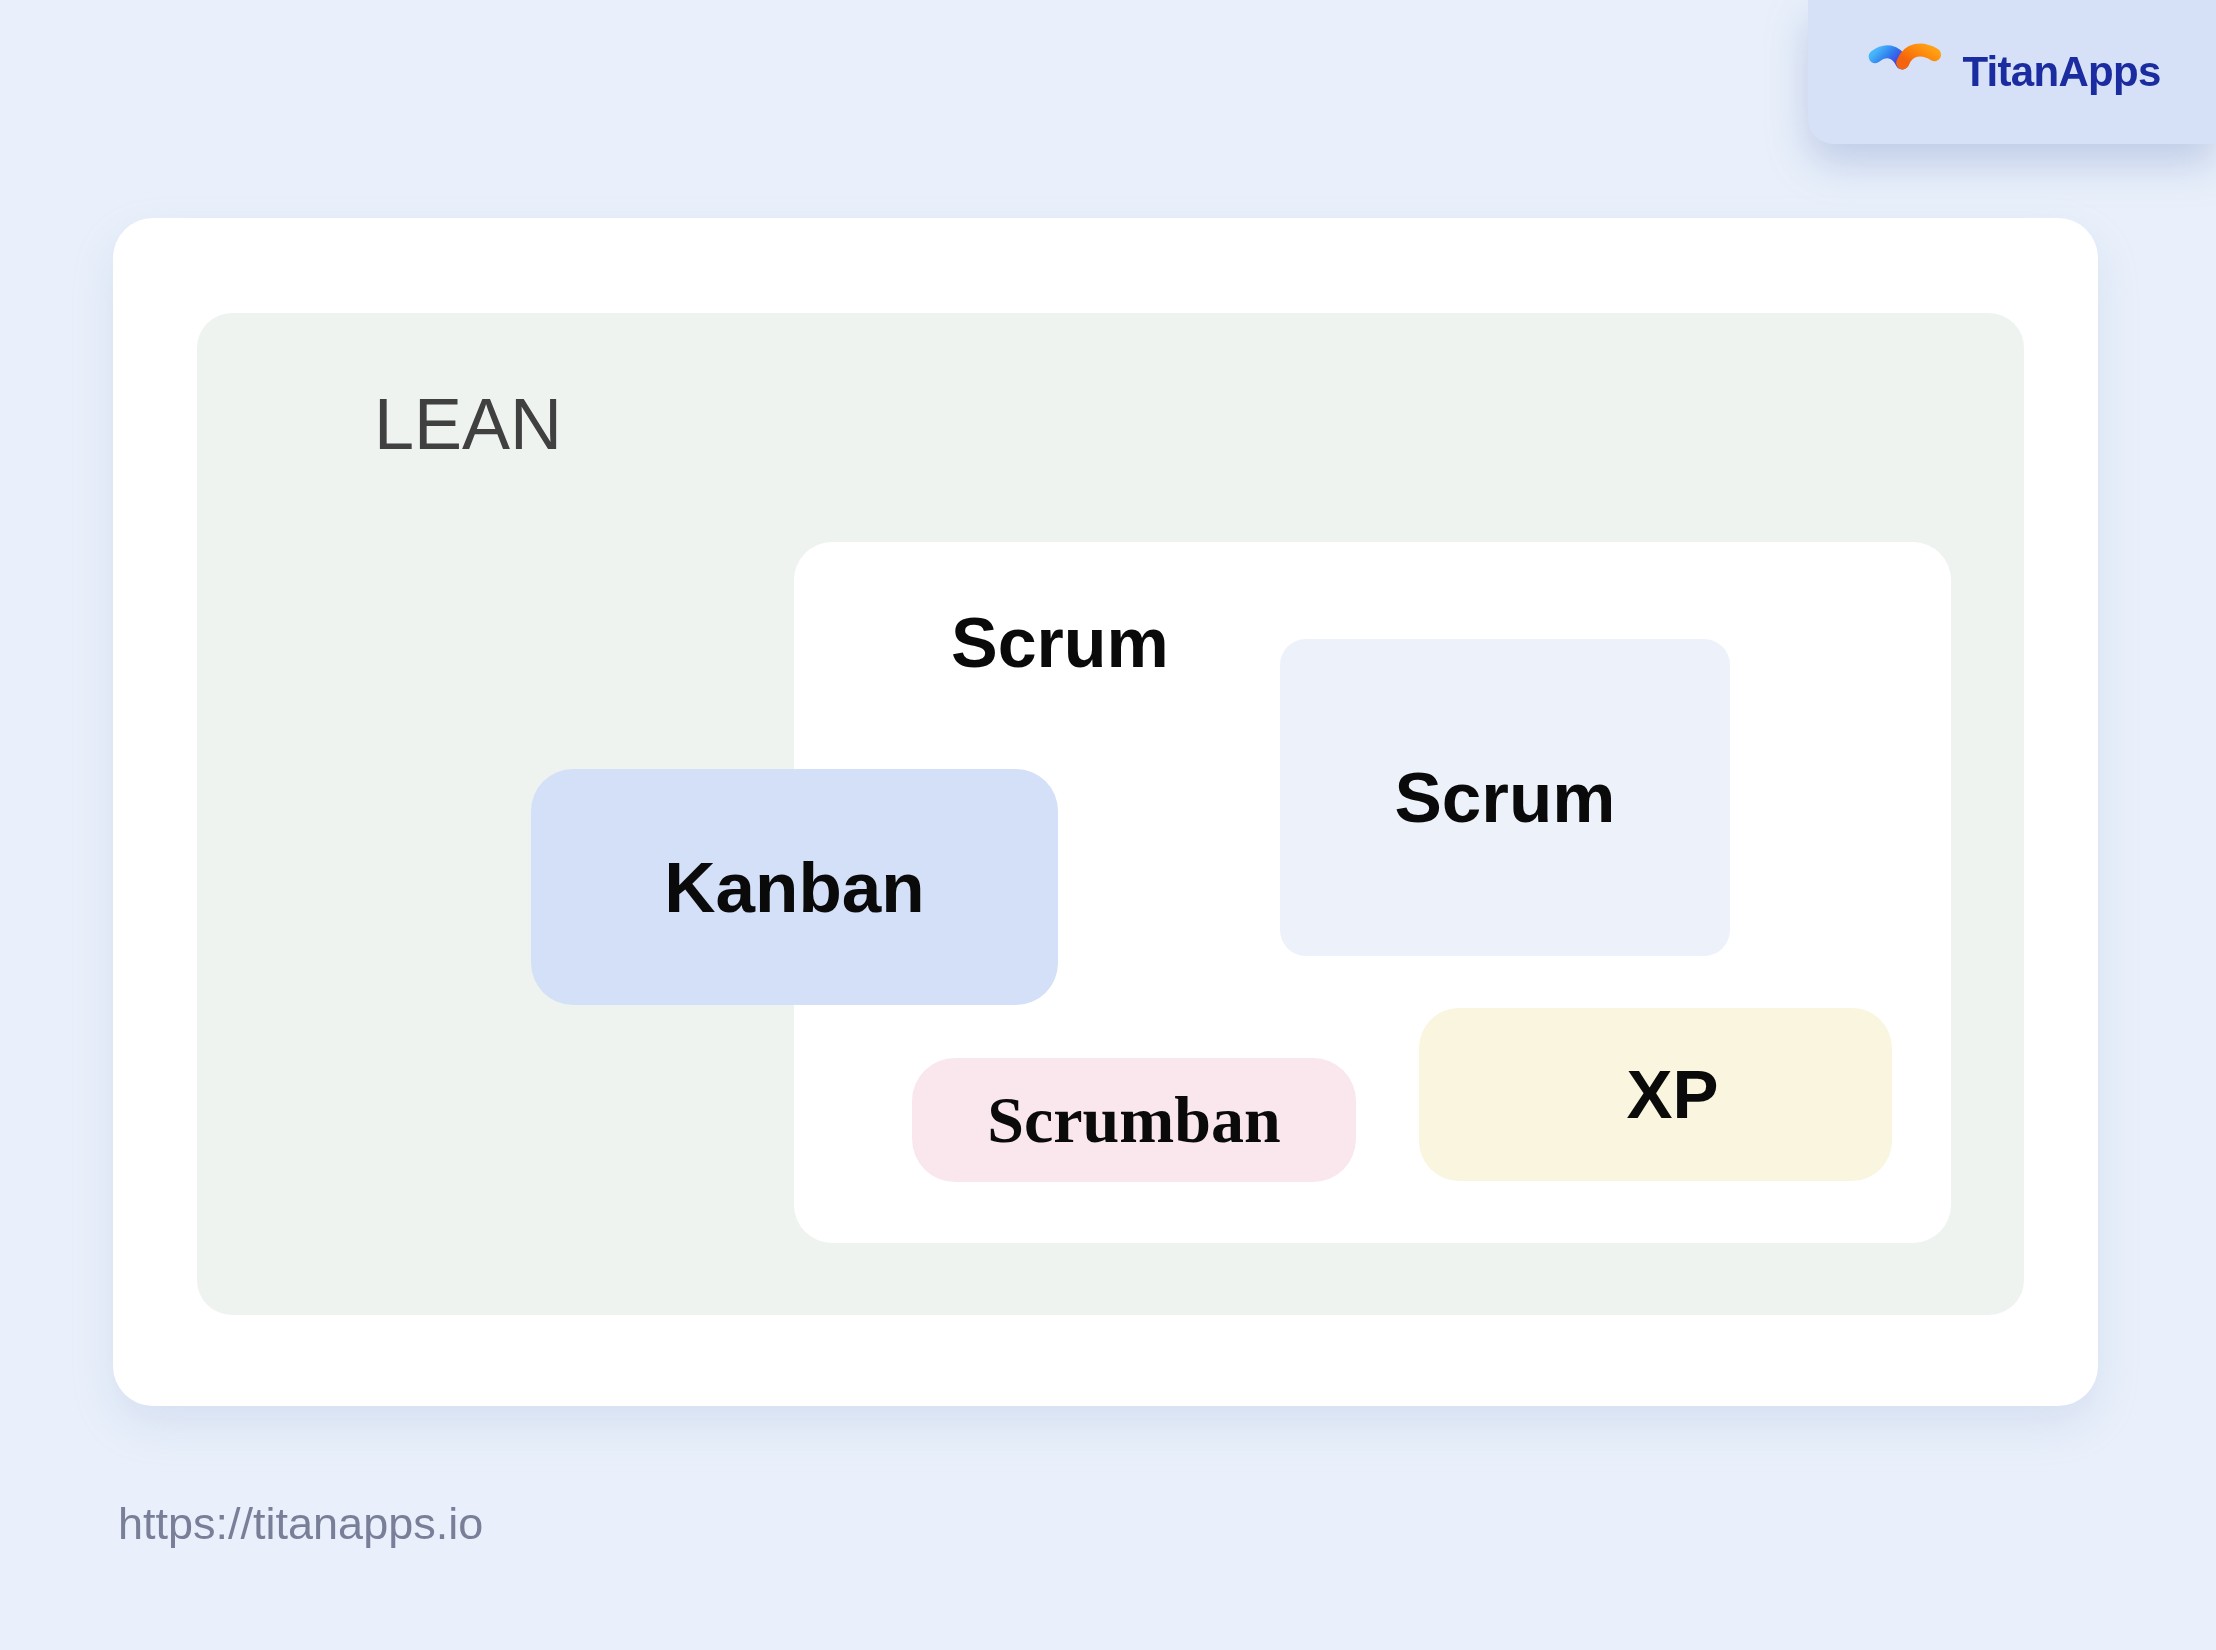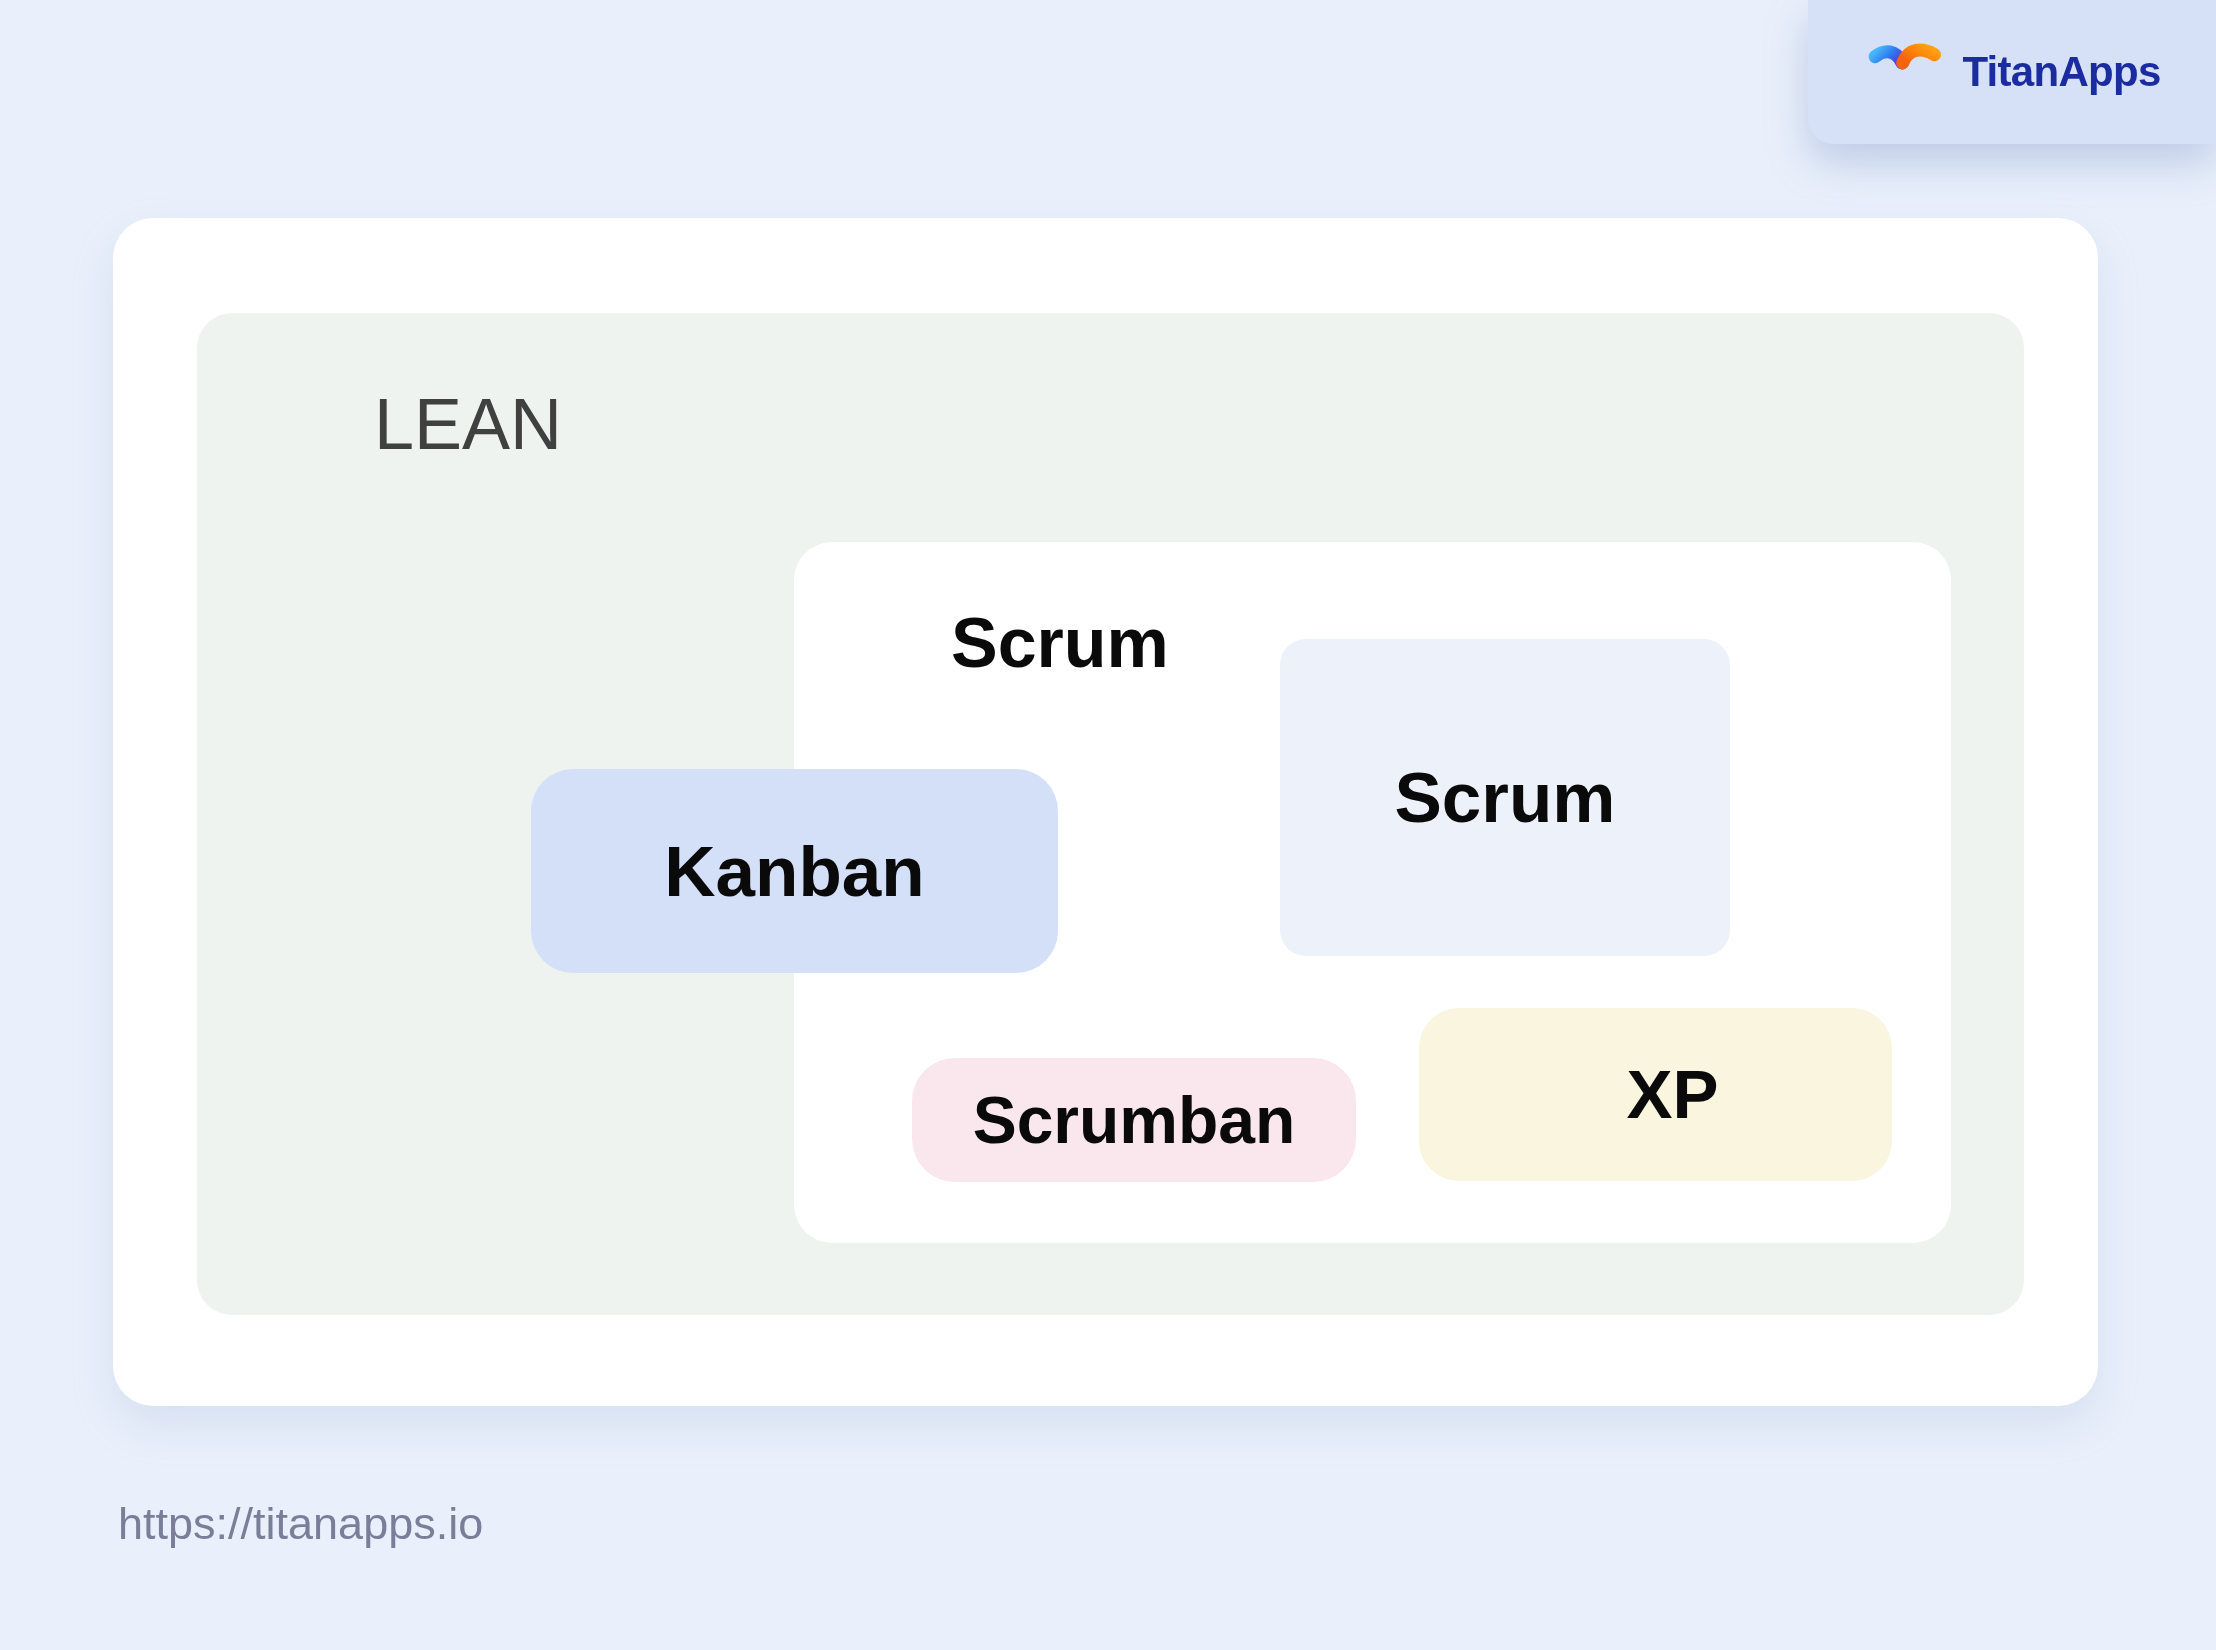--- a/index.html
+++ b/index.html
@@ -59,24 +59,24 @@
     font-size: 70px; font-weight: 700; color: #0A0A0B; line-height: 1;
   }
 
   
   .node {
     position: absolute;
     display: flex; align-items: center; justify-content: center;
     font-weight: 700; color: #0A0A0B; line-height: 1;
   }
   .node-scrum    { left: 486px; top: 97px; width: 450px; height: 317px; background: #EDF1F9; border-radius: 26px; font-size: 71px; }
-  .node-scrumban { left: 118px; top: 516px; width: 444px; height: 124px; background: #FAE7EE; border-radius: 43px; font-size: 66px; }
+  .node-scrumban { left: 118px; top: 516px; width: 444px; height: 124px; background: #FAE7EE; border-radius: 43px; font-size: 66px; font-family: Liberation Serif, serif; }
   .node-xp       { left: 625px; top: 466px; width: 439px; height: 173px; background: #FAF5DE; border-radius: 40px; font-size: 69px; padding-left: 34px; }
   
-  .node-kanban   { left: 418px; top: 551px; width: 527px; height: 204px; background: #D3E0F7; border-radius: 42px; font-size: 71px; z-index: 3; }
+  .node-kanban   { left: 418px; top: 551px; width: 527px; height: 236px; background: #D3E0F7; border-radius: 42px; font-size: 71px; z-index: 3; }
 
   
   .url {
     position: absolute; left: 118px; top: 1501px;
     font-size: 45px; color: #7A7F99; line-height: 1;
   }
 </style>
 </head>
 <body>
 

